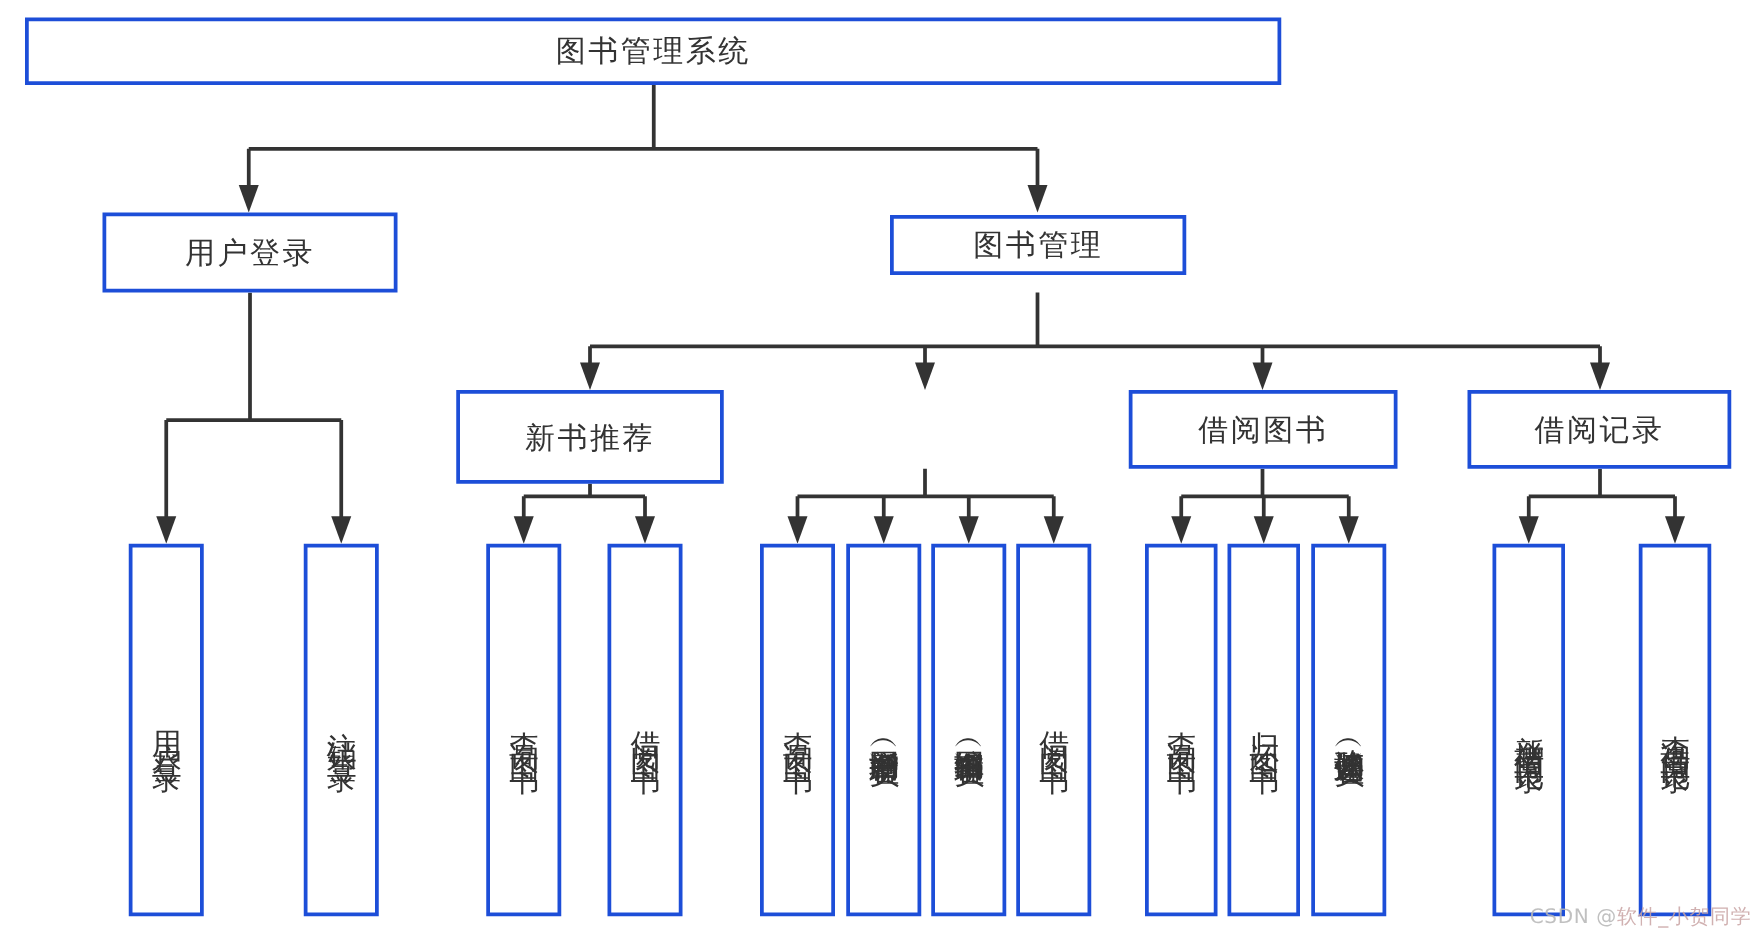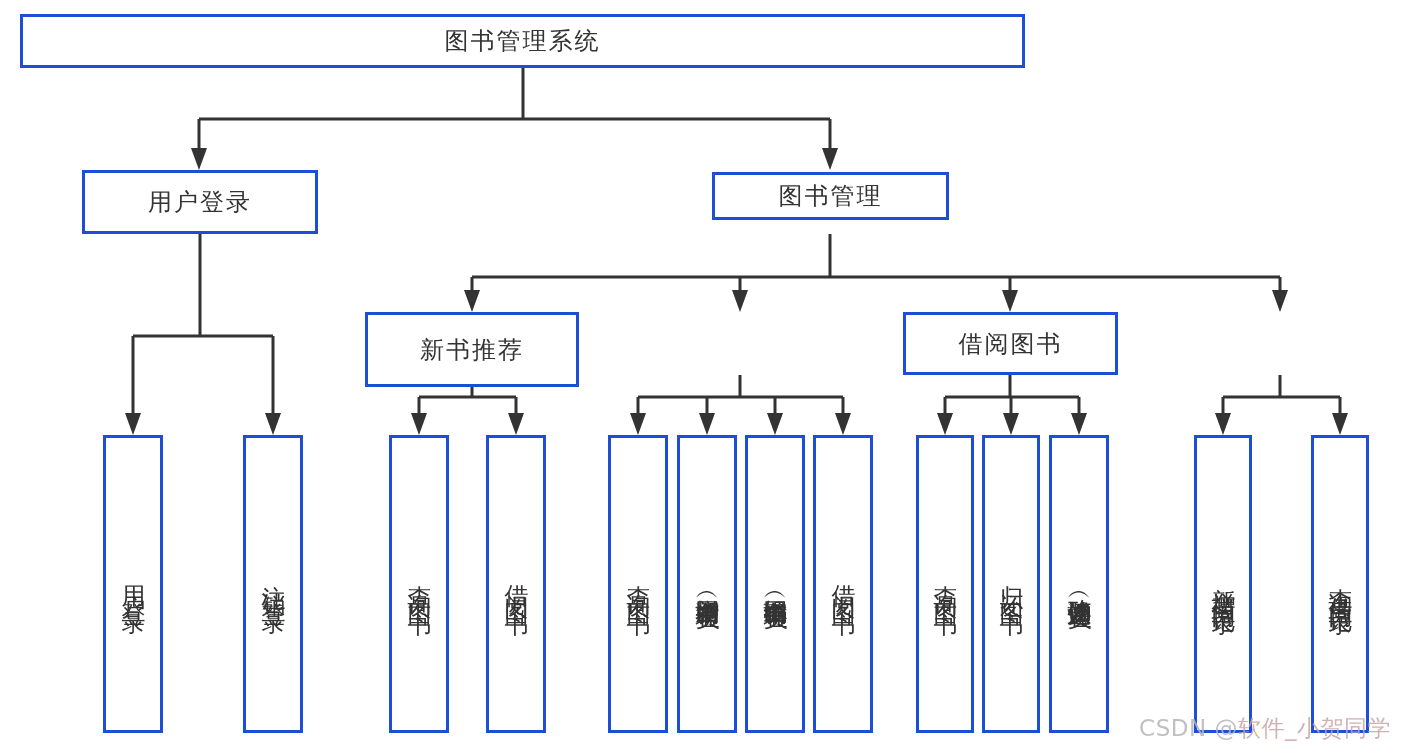--- a/index.html
+++ b/index.html
@@ -28,23 +28,23 @@
   }
   .vnode .vlabel{
     writing-mode:vertical-rl;
     font-size:24px;
     line-height:1.2;
     color:#333333;
     white-space:nowrap;
   }
   .watermark{
     position:absolute;
-    right:14px;bottom:3px;
+    right:4px;bottom:3px;
     z-index:5;
-    font-size:23px;
+    font-size:16px;
     letter-spacing:0.5px;
     white-space:nowrap;
     opacity:0.85;
   }
   .wm-prefix{color:#b6b6b6;}
   .wm-handle{color:#c9a4a4;}
 </style>
 </head>
 <body>
 
@@ -126,20 +126,23 @@
   <div class="node hnode" style="left:712px;top:172px;width:237px;height:48px;">
     <span class="label">图书管理</span>
   </div>
 
   <div class="node hnode" style="left:365px;top:312px;width:214px;height:75px;">
     <span class="label">新书推荐</span>
   </div>
   <div class="node hnode" style="left:903px;top:312px;width:215px;height:63px;">
     <span class="label">借阅图书</span>
   </div>
+  <div class="node hnode" style="left:1174px;top:312px;width:211px;height:63px;">
+    <span class="label">借阅记录</span>
+  </div>
 
   <div class="node vnode" style="left:103px;top:435px;width:60px;height:298px;">
     <span class="vlabel" style="letter-spacing: 9px;">用户登录</span>
   </div>
   <div class="node vnode" style="left:243px;top:435px;width:60px;height:298px;">
     <span class="vlabel" style="letter-spacing: 9px;">注销登录</span>
   </div>
 
   <div class="node vnode" style="left:389px;top:435px;width:60px;height:298px;">
     <span class="vlabel" style="letter-spacing: 9px;">查询图书</span>

